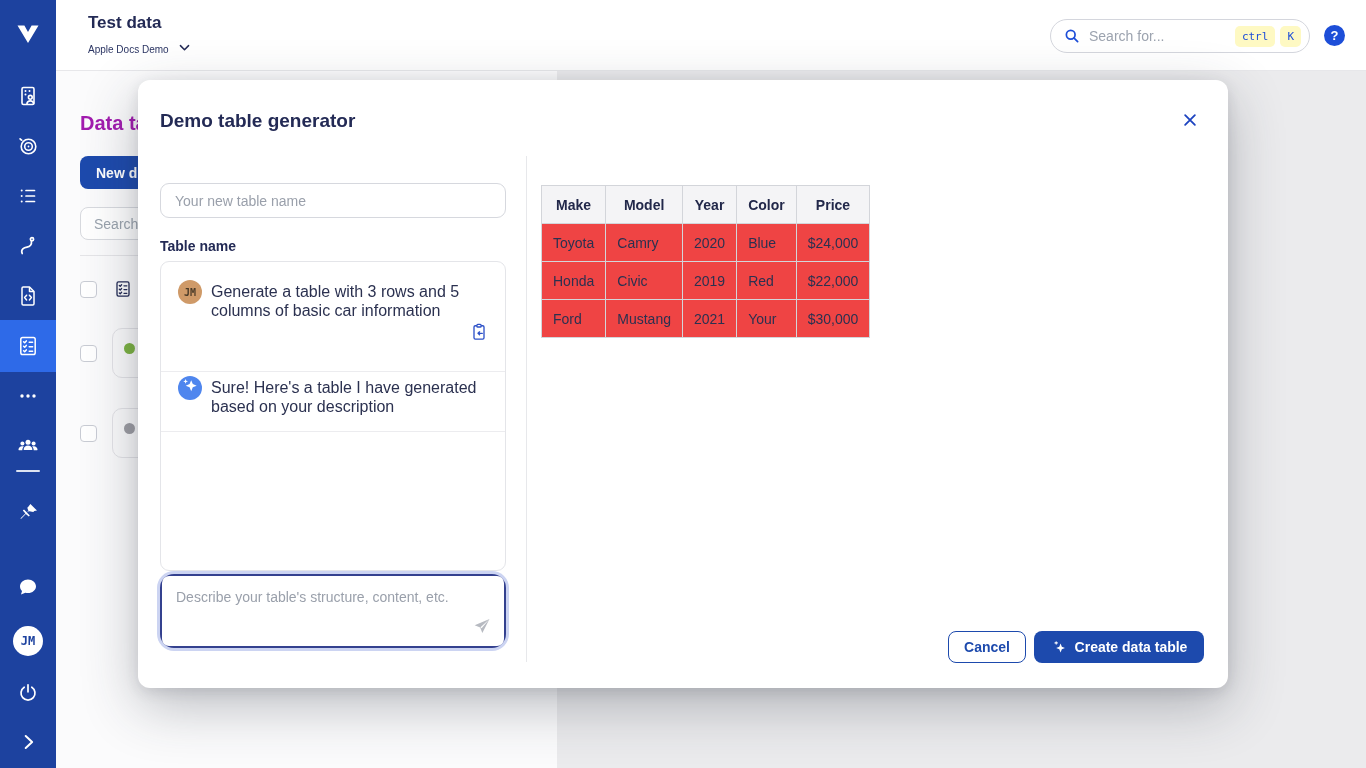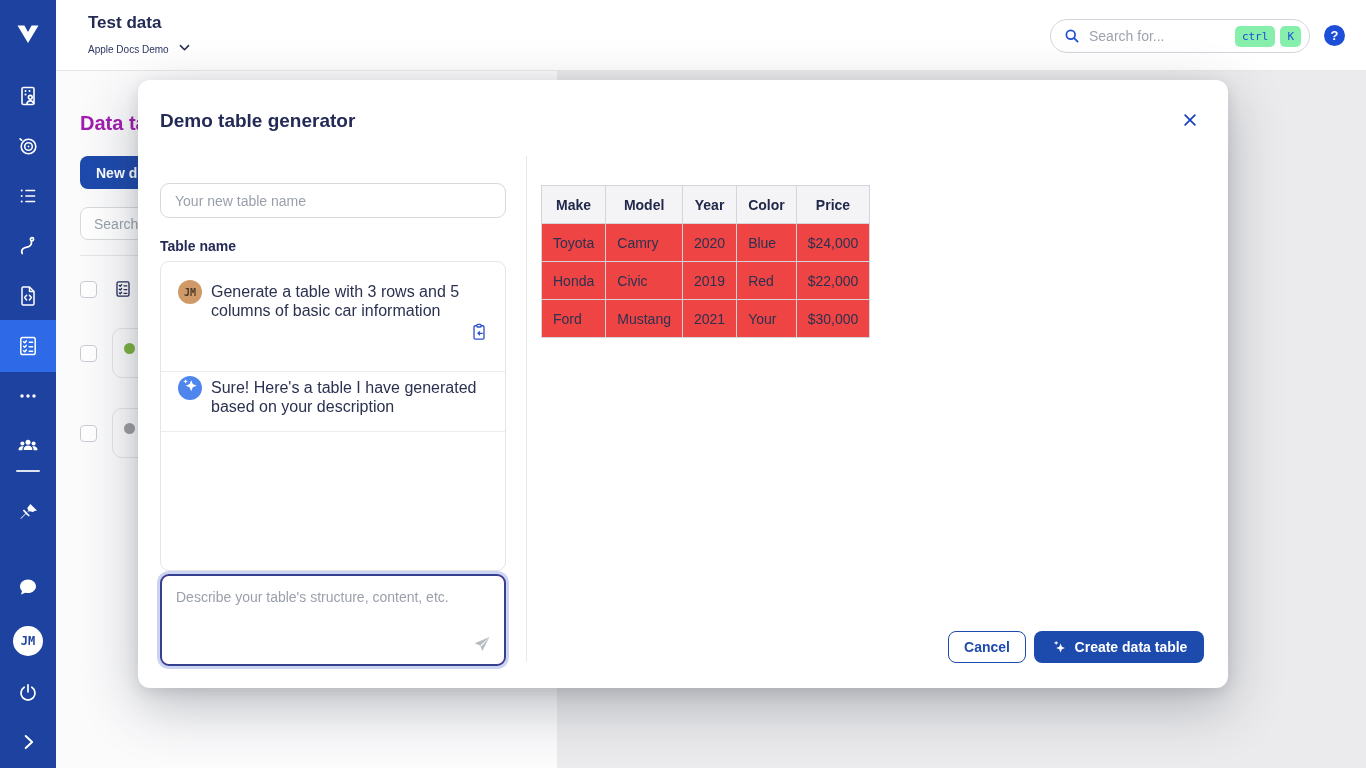--- a/index.html
+++ b/index.html
@@ -20,21 +20,21 @@
 
   
   #header { left:56px; top:0; width:1310px; height:71px; background:#ffffff; border-bottom:1px solid #e7e7ea; z-index:4; }
   #page-title { position:absolute; left:32px; top:13px; font-size:17px; font-weight:bold; color:#232a55; }
   #workspace-row { position:absolute; left:32px; top:40px; display:flex; align-items:center; gap:8px; cursor:pointer; }
   #workspace-label { font-size:10px; color:#2b3563; }
   #global-search { position:absolute; left:994px; top:19px; width:260px; height:34px; border:1px solid #d4d6dd; border-radius:17px;
     background:#fff; display:flex; align-items:center; padding:0 8px 0 12px; }
   #global-search input { border:none; outline:none; flex:1; font-size:14px; color:#333; min-width:0; font-family:inherit; }
   #global-search input::placeholder { color:#9ca3af; }
-  .kbd { background:#86efac; color:#1d4ed8; font-family:"DejaVu Sans Mono", monospace; font-size:11px; border-radius:5px;
+  .kbd { background:#fef9c3; color:#1d4ed8; font-family:"DejaVu Sans Mono", monospace; font-size:11px; border-radius:5px;
     padding:4px 7px; margin-left:5px; }
   #help-btn { position:absolute; left:1268px; top:25px; width:21px; height:21px; border-radius:50%; background:#1d4ed8;
     color:#fff; font-size:13px; font-weight:bold; display:flex; align-items:center; justify-content:center; cursor:pointer; }
 
   
   #bg-left  { left:56px; top:71px; width:501px; height:697px; background:#fbfbfc; z-index:1; }
   #bg-right { left:557px; top:71px; width:809px; height:697px; background:#ebebed; z-index:1; }
   #bg-heading { position:absolute; left:24px; top:41px; font-size:20px; font-weight:bold; color:#a21caf; white-space:nowrap; }
   #bg-new-btn { position:absolute; left:24px; top:85px; width:92px; height:33px; background:#1d4aad; border-radius:8px;
     color:#fff; font-size:14px; font-weight:bold; display:flex; align-items:center; padding-left:16px; cursor:pointer; white-space:nowrap; }
@@ -59,22 +59,22 @@
   #table-name-input::placeholder { color:#9aa0ab; }
 
   #chat-box { position:absolute; left:22px; top:181px; width:346px; height:310px; border:1px solid #e4e5e9; border-radius:9px; background:#fff; }
   .chat-divider { position:absolute; left:0; width:344px; height:1px; background:#ececef; }
   .chat-avatar { position:absolute; left:17px; width:24px; height:24px; border-radius:50%; display:flex; align-items:center; justify-content:center; }
   #user-avatar { background:#cf9a68; color:#4a3b28; font-family:"DejaVu Sans Mono", monospace; font-size:10px; font-weight:bold; }
   #ai-avatar { background:#4f86ee; }
   .chat-text { position:absolute; left:50px; width:272px; font-size:16px; line-height:19px; color:#2b3150; }
   #copy-btn { position:absolute; right:16px; top:60px; width:20px; height:20px; cursor:pointer; }
 
-  #desc-input-wrap { position:absolute; left:22px; top:494px; width:346px; height:92px; border:2px solid #34418f;
-    border-radius:9px; background:#ec4899; box-shadow:0 0 0 3px #ccd4f2; }
+  #desc-input-wrap { position:absolute; left:22px; top:494px; width:346px; height:74px; border:2px solid #34418f;
+    border-radius:14px; background:#ec4899; box-shadow:0 0 0 3px #ccd4f2; }
   #desc-input { width:100%; height:100%; border:none; outline:none; resize:none; border-radius:7px; padding:12px 14px;
     font-family:inherit; font-size:14px; line-height:18px; color:#333; }
   #desc-input::placeholder { color:#9aa0ab; }
   #send-btn { position:absolute; right:12px; bottom:10px; width:20px; height:20px; cursor:pointer; }
 
   #modal-vdivider { position:absolute; left:388px; top:76px; width:1px; height:506px; background:#e7e8eb; }
 
   
   #preview-table { position:absolute; left:403px; top:105px; border-collapse:collapse; font-size:14px; color:#2b3150; }
   #preview-table th, #preview-table td { border:1px solid #d3d5da; height:38px; padding:0 11px; }

